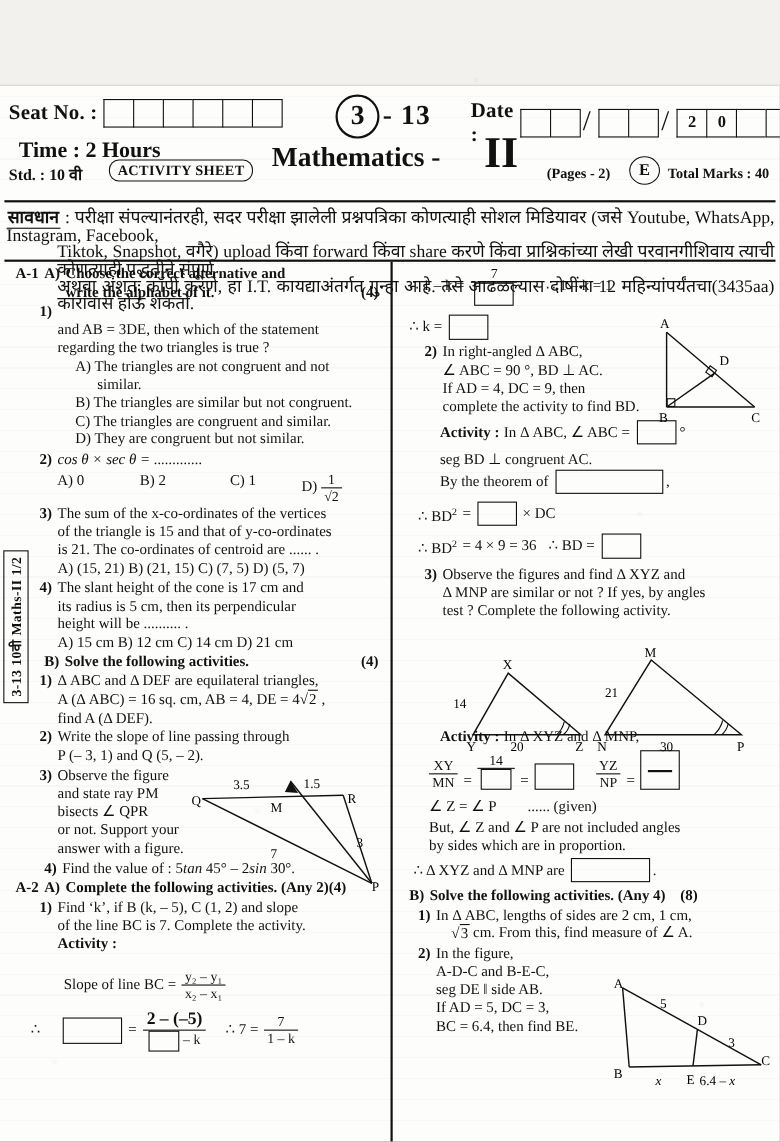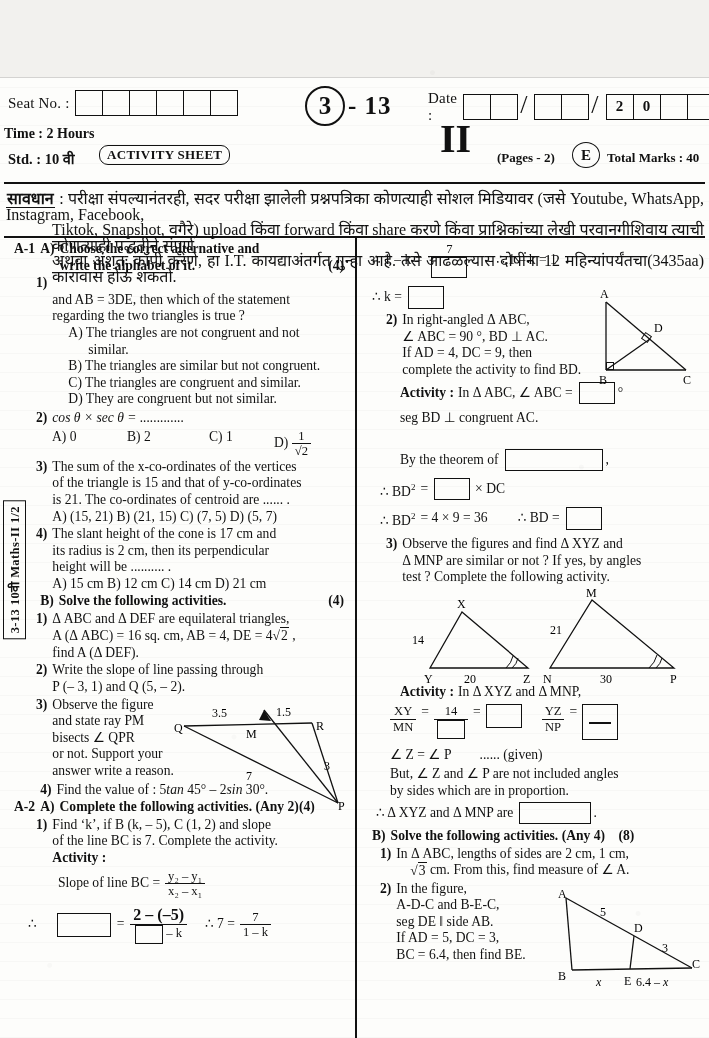--- a/index.html
+++ b/index.html
@@ -28,35 +28,35 @@
       radial-gradient(circle at 33% 71%, rgba(0,0,0,.07) 0 2px, transparent 3px),
       radial-gradient(circle at 90% 88%, rgba(0,0,0,.08) 0 2px, transparent 3px),
       radial-gradient(circle at 7% 93%, rgba(0,0,0,.07) 0 2px, transparent 3px);
   }
   .edge-top{position:absolute;left:0;top:0;width:709px;height:78px;background:#f2f1ee;}
   .edge-top:after{content:"";position:absolute;left:0;bottom:0;width:100%;height:1px;background:rgba(0,0,0,.12);}
 
   
   .hdr{position:absolute;left:0;top:78px;width:709px;height:108px;}
   .seatwrap{position:absolute;left:8px;top:12px;display:flex;align-items:center;}
-  .lbl{font-weight:normal;font-size:15px;letter-spacing:.2px;}
+  .lbl{font-weight:bold;font-size:19px;letter-spacing:.2px;}
   .boxrow{display:flex;margin-left:5px;}
   .bx{width:26px;height:24px;border:1.6px solid #111;border-right:none;background:transparent;}
   .bx:last-child{border-right:1.6px solid #111;}
   .bx.filled{font-weight:bold;font-size:15px;text-align:center;line-height:23px;}
   .datewrap{position:absolute;left:428px;top:12px;display:flex;align-items:center;}
   .slash{font-size:26px;margin:0 2px;font-weight:400;transform:translateY(-2px);}
 
   .codewrap{position:absolute;left:305px;top:8px;display:flex;align-items:center;}
   .circ{width:36px;height:36px;border:2.4px solid #111;border-radius:50%;
         display:flex;align-items:center;justify-content:center;
         font-weight:bold;font-size:25px;font-family:"Liberation Serif",serif;}
   .codetxt{font-weight:bold;font-size:25px;margin-left:3px;letter-spacing:1px;}
 
-  .l2{position:absolute;left:4px;top:48px;font-weight:bold;font-size:14px;}
+  .l2{position:absolute;left:17px;top:48px;font-weight:bold;font-size:20px;}
   .l3{position:absolute;left:8px;top:70px;font-weight:bold;font-size:14.5px;}
   .actbox{position:absolute;left:99px;top:67px;border:1.4px solid #111;border-radius:9px;
           padding:1px 7px;font-weight:bold;font-size:13px;letter-spacing:.3px;}
   .subj{position:absolute;left:247px;top:52px;font-weight:bold;font-size:25px;}
   .roman{position:absolute;left:440px;top:44px;font-weight:bold;font-size:40px;line-height:34px;font-family:"Liberation Serif",serif;}
   .pages{position:absolute;left:497px;top:72px;font-weight:bold;font-size:13px;}
   .ebox{position:absolute;left:572px;top:64px;width:26px;height:24px;border:1.6px solid #111;border-radius:50%;
         font-weight:bold;font-size:15px;display:flex;align-items:center;justify-content:center;}
   .marks{position:absolute;left:607px;top:72px;font-weight:bold;font-size:13px;}
 
@@ -152,20 +152,21 @@
         <span class="bx filled">2</span>
         <span class="bx filled">0</span>
         <span class="bx"></span>
         <span class="bx"></span>
       </span>
     </div>
 
     <div class="l2">Time  : 2 Hours</div>
     <div class="l3">Std.    : 10 वी</div>
     <div class="actbox">ACTIVITY SHEET</div>
+    <div class="subj">Mathematics -</div>
     <div class="roman">II</div>
     <div class="pages">(Pages - 2)</div>
     <div class="ebox">E</div>
     <div class="marks">Total Marks : 40</div>
   </div>
 
   <div class="rule" style="top:182px"></div>
 
   <div class="notice">
     <p>
@@ -236,21 +237,21 @@
         <span>of the triangle is 15 and that of y-co-ordinates</span><br>
         <span>is 21. The co-ordinates of centroid are ......  .</span><br>
         <span>A) (15, 21)   B) (21, 15)  C) (7, 5)    D) (5, 7)</span>
       </span>
     </div>
 
     <div class="q" style="margin-left:22px;margin-top:1px">
       <span class="qn">4)</span>
       <span class="qt">
         <span>The slant height of the cone is 17 cm and</span><br>
-        <span>its radius is 2 cm, then its perpendicular</span><br>
+        <span>its radius is 5 cm, then its perpendicular</span><br>
         <span>height will be .......... .</span><br>
         <span>A) 15 cm      B) 12 cm   C) 14 cm   D) 21 cm</span>
       </span>
     </div>
 
     <div class="q" style="margin-top:1px">
       <span class="qn" style="visibility:hidden">A-1</span>
       <span class="qn">B)</span>
       <span class="qt b">
         <span>Solve the following activities.</span>
@@ -275,21 +276,21 @@
       </span>
     </div>
 
     <div class="q" style="margin-left:22px">
       <span class="qn">3)</span>
       <span class="qt" style="width:150px">
         <span>Observe the figure</span><br>
         <span>and state ray PM</span><br>
         <span>bisects ∠ QPR</span><br>
         <span>or not. Support your</span><br>
-        <span>answer write a reason.</span>
+        <span>answer with a figure.</span>
       </span>
     </div>
 
     <div class="q" style="margin-left:0px;margin-top:2px">
       <span class="qn" style="visibility:hidden">A-1</span>
       <span class="qn">4)</span>
       <span class="qt">
         <span>Find the value of : 5</span><span class="i">tan</span><span> 45° – 2</span><span class="i">sin</span><span> 30°.</span>
       </span>
     </div>
@@ -304,21 +305,21 @@
 
     <div class="q" style="margin-left:22px">
       <span class="qn">1)</span>
       <span class="qt">
         <span>Find ‘k’, if B (k, – 5), C (1, 2) and slope</span><br>
         <span>of the line BC is 7. Complete the activity.</span><br>
         <span class="b">Activity :</span>
       </span>
     </div>
 
-    <div style="display:flex;align-items:center;padding-left:44px;margin-top:2px">
+    <div style="display:flex;align-items:center;padding-left:44px;margin-top:14px">
       <span>Slope of line BC  =</span>
       <span class="frac" style="margin-left:5px">
         <span class="num">y₂ – y₁</span>
         <span class="den">x₂ – x₁</span>
       </span>
     </div>
 
     <div style="display:flex;align-items:center;padding-left:14px;margin-top:8px">
       <span>∴</span>
       <span class="blank bl-lg" style="margin-left:20px;height:22px"></span>
@@ -363,57 +364,57 @@
 
     <div style="display:flex;align-items:center;padding-left:28px;margin-top:4px">
       <span class="b">Activity :</span>
       <span style="margin-left:4px">In Δ ABC, ∠ ABC =</span>
       <span class="blank bl-md" style="margin-left:6px;height:20px"></span>
       <span style="margin-left:3px">°</span>
     </div>
 
     <div style="padding-left:28px;margin-top:6px">seg BD ⊥ congruent AC.</div>
 
-    <div style="display:flex;align-items:center;padding-left:28px;margin-top:22px">
+    <div style="display:flex;align-items:center;padding-left:28px;margin-top:0">
       <span>By the theorem of</span>
       <span class="blank bl-xl" style="margin-left:6px;height:20px"></span>
       <span style="margin-left:3px">,</span>
     </div>
 
     <div style="display:flex;align-items:center;padding-left:8px;margin-top:7px">
       <span><span>∴   BD</span><sup>2</sup></span>
       <span style="margin-left:5px">=</span>
       <span class="blank bl-md" style="margin-left:6px;height:20px"></span>
       <span style="margin-left:5px">× DC</span>
     </div>
 
     <div style="display:flex;align-items:center;padding-left:8px;margin-top:7px">
       <span><span>∴   BD</span><sup>2</sup></span>
       <span style="margin-left:5px">=  4  ×  9  =  36</span>
-      <span style="margin-left:30px">∴   BD =</span>
+      <span style="margin-left:11px">∴   BD =</span>
       <span class="blank bl-md" style="margin-left:6px;height:21px"></span>
     </div>
 
     <div class="q" style="margin-left:14px;margin-top:6px">
       <span class="qn">3)</span>
       <span class="qt">
         <span>Observe the figures and find Δ XYZ and</span><br>
         <span>Δ MNP  are similar or not ? If yes, by angles</span><br>
         <span>test ?  Complete the following activity.</span>
       </span>
     </div>
 
     <div style="height:96px"></div>
 
     <div style="display:flex;align-items:center;padding-left:28px;margin-top:2px">
       <span class="b">Activity :</span>
       <span style="margin-left:4px">In Δ XYZ and Δ MNP,</span>
     </div>
 
-    <div style="display:flex;align-items:flex-start;padding-left:18px;margin-top:4px">
+    <div style="display:flex;align-items:flex-end;padding-left:18px;margin-top:4px">
       <span class="frac">
         <span class="num">XY</span>
         <span class="den">MN</span>
       </span>
       <span style="margin:0 5px">=</span>
       <span class="frac">
         <span class="num">14</span>
         <span class="den"><span class="blank bl-sm"></span></span>
       </span>
       <span style="margin:0 5px">=</span>

